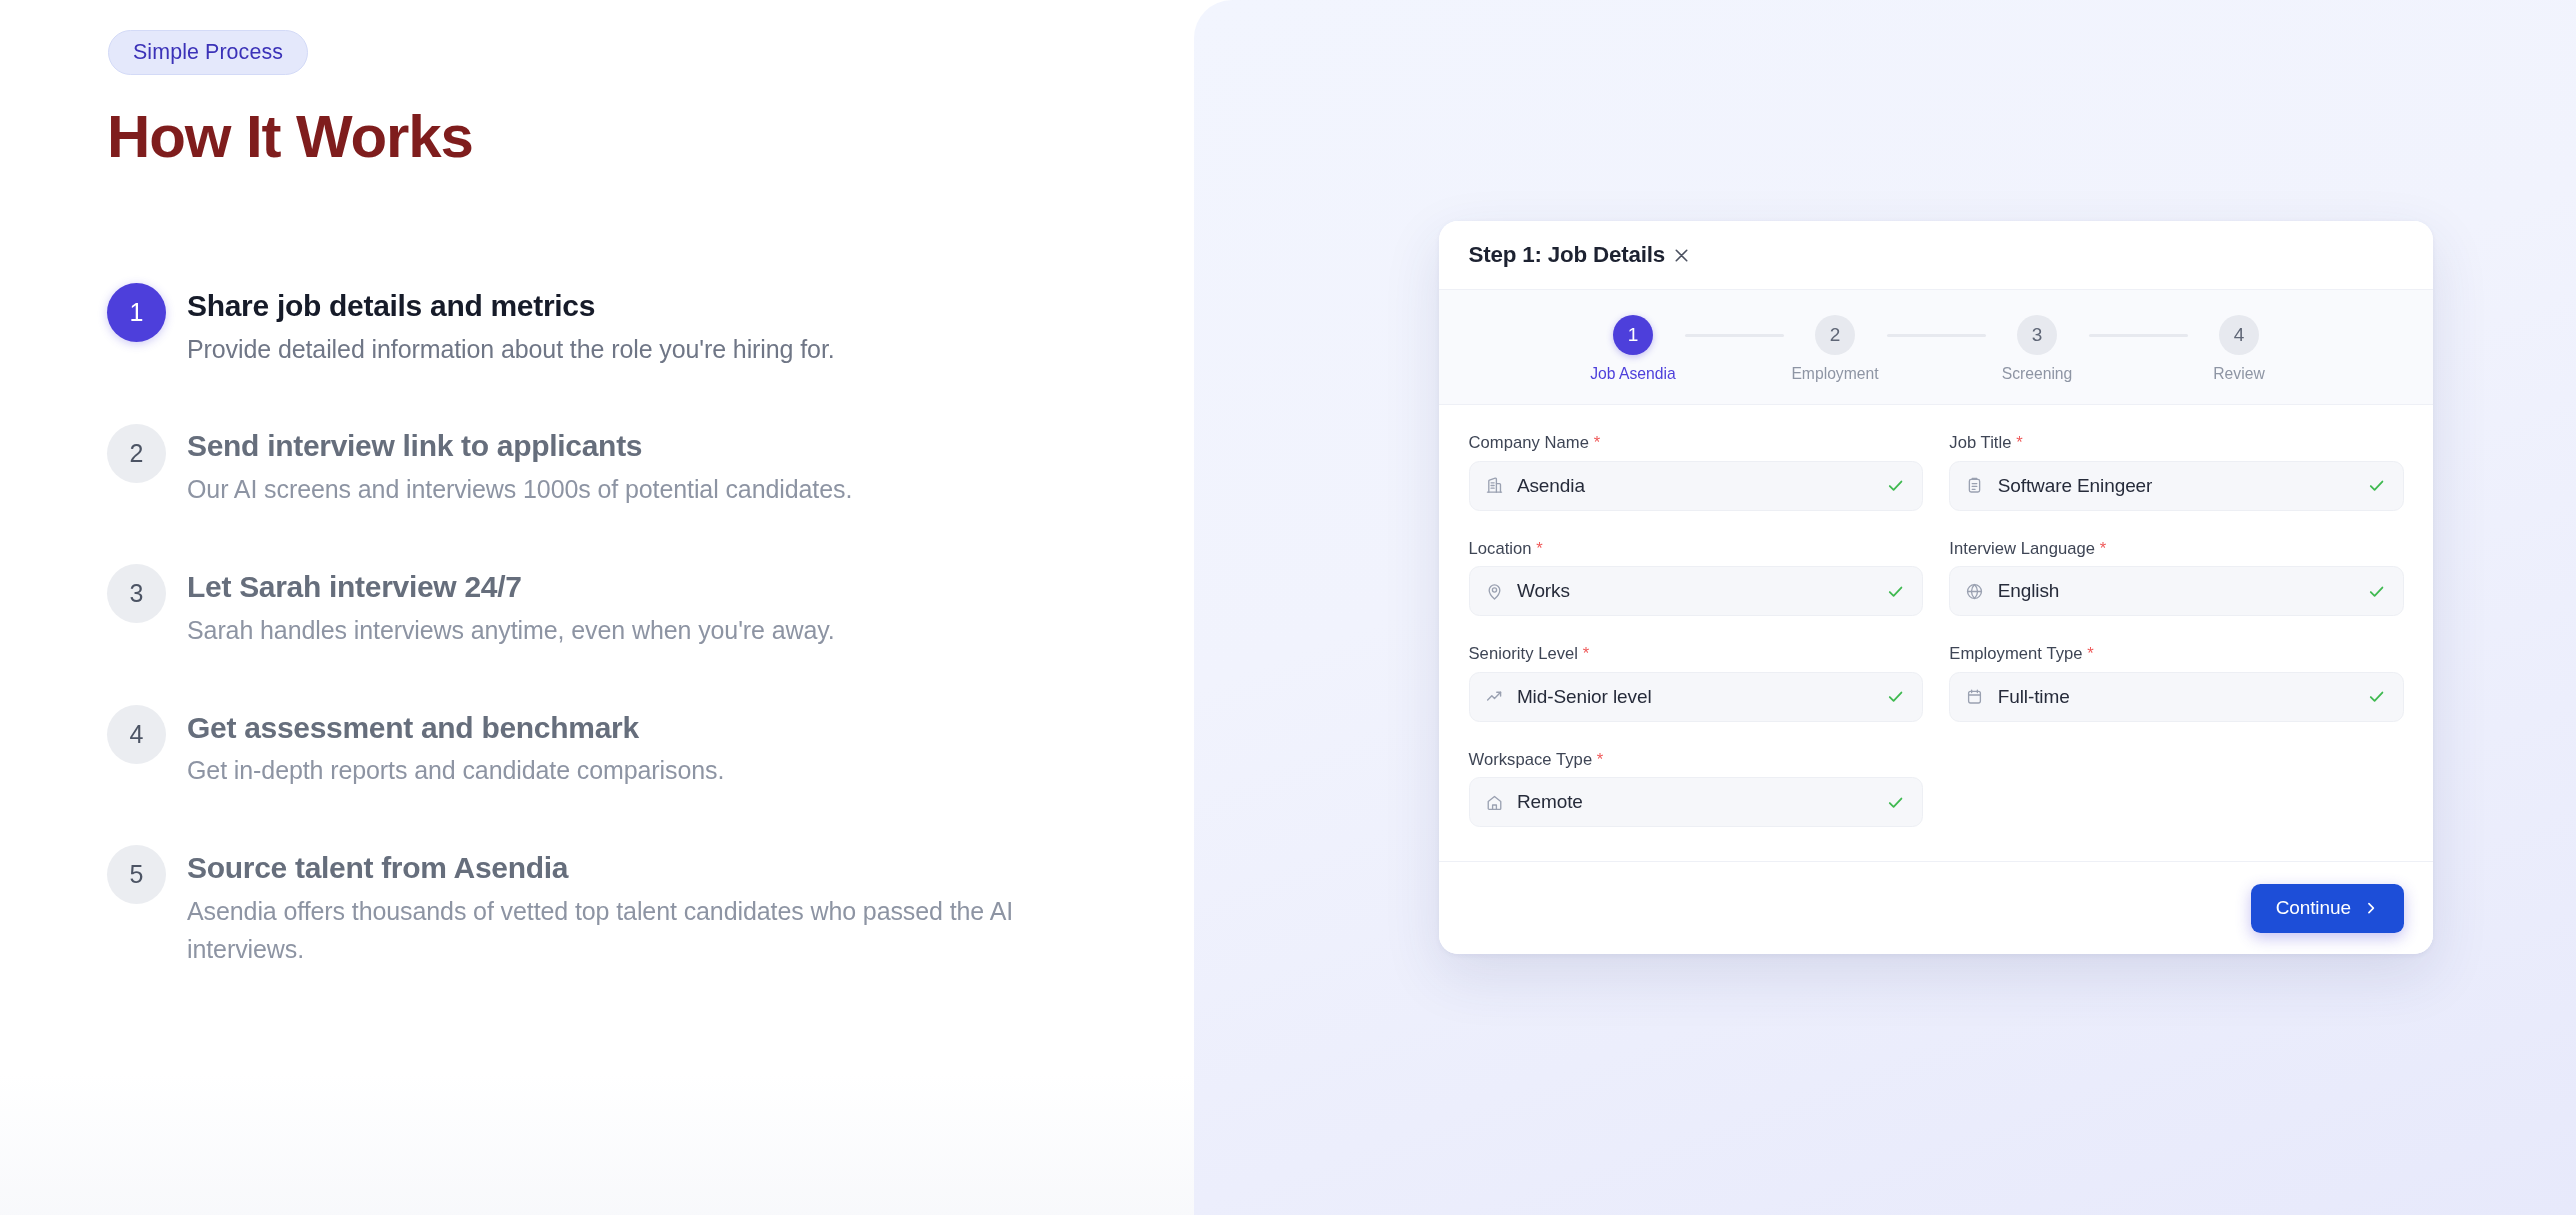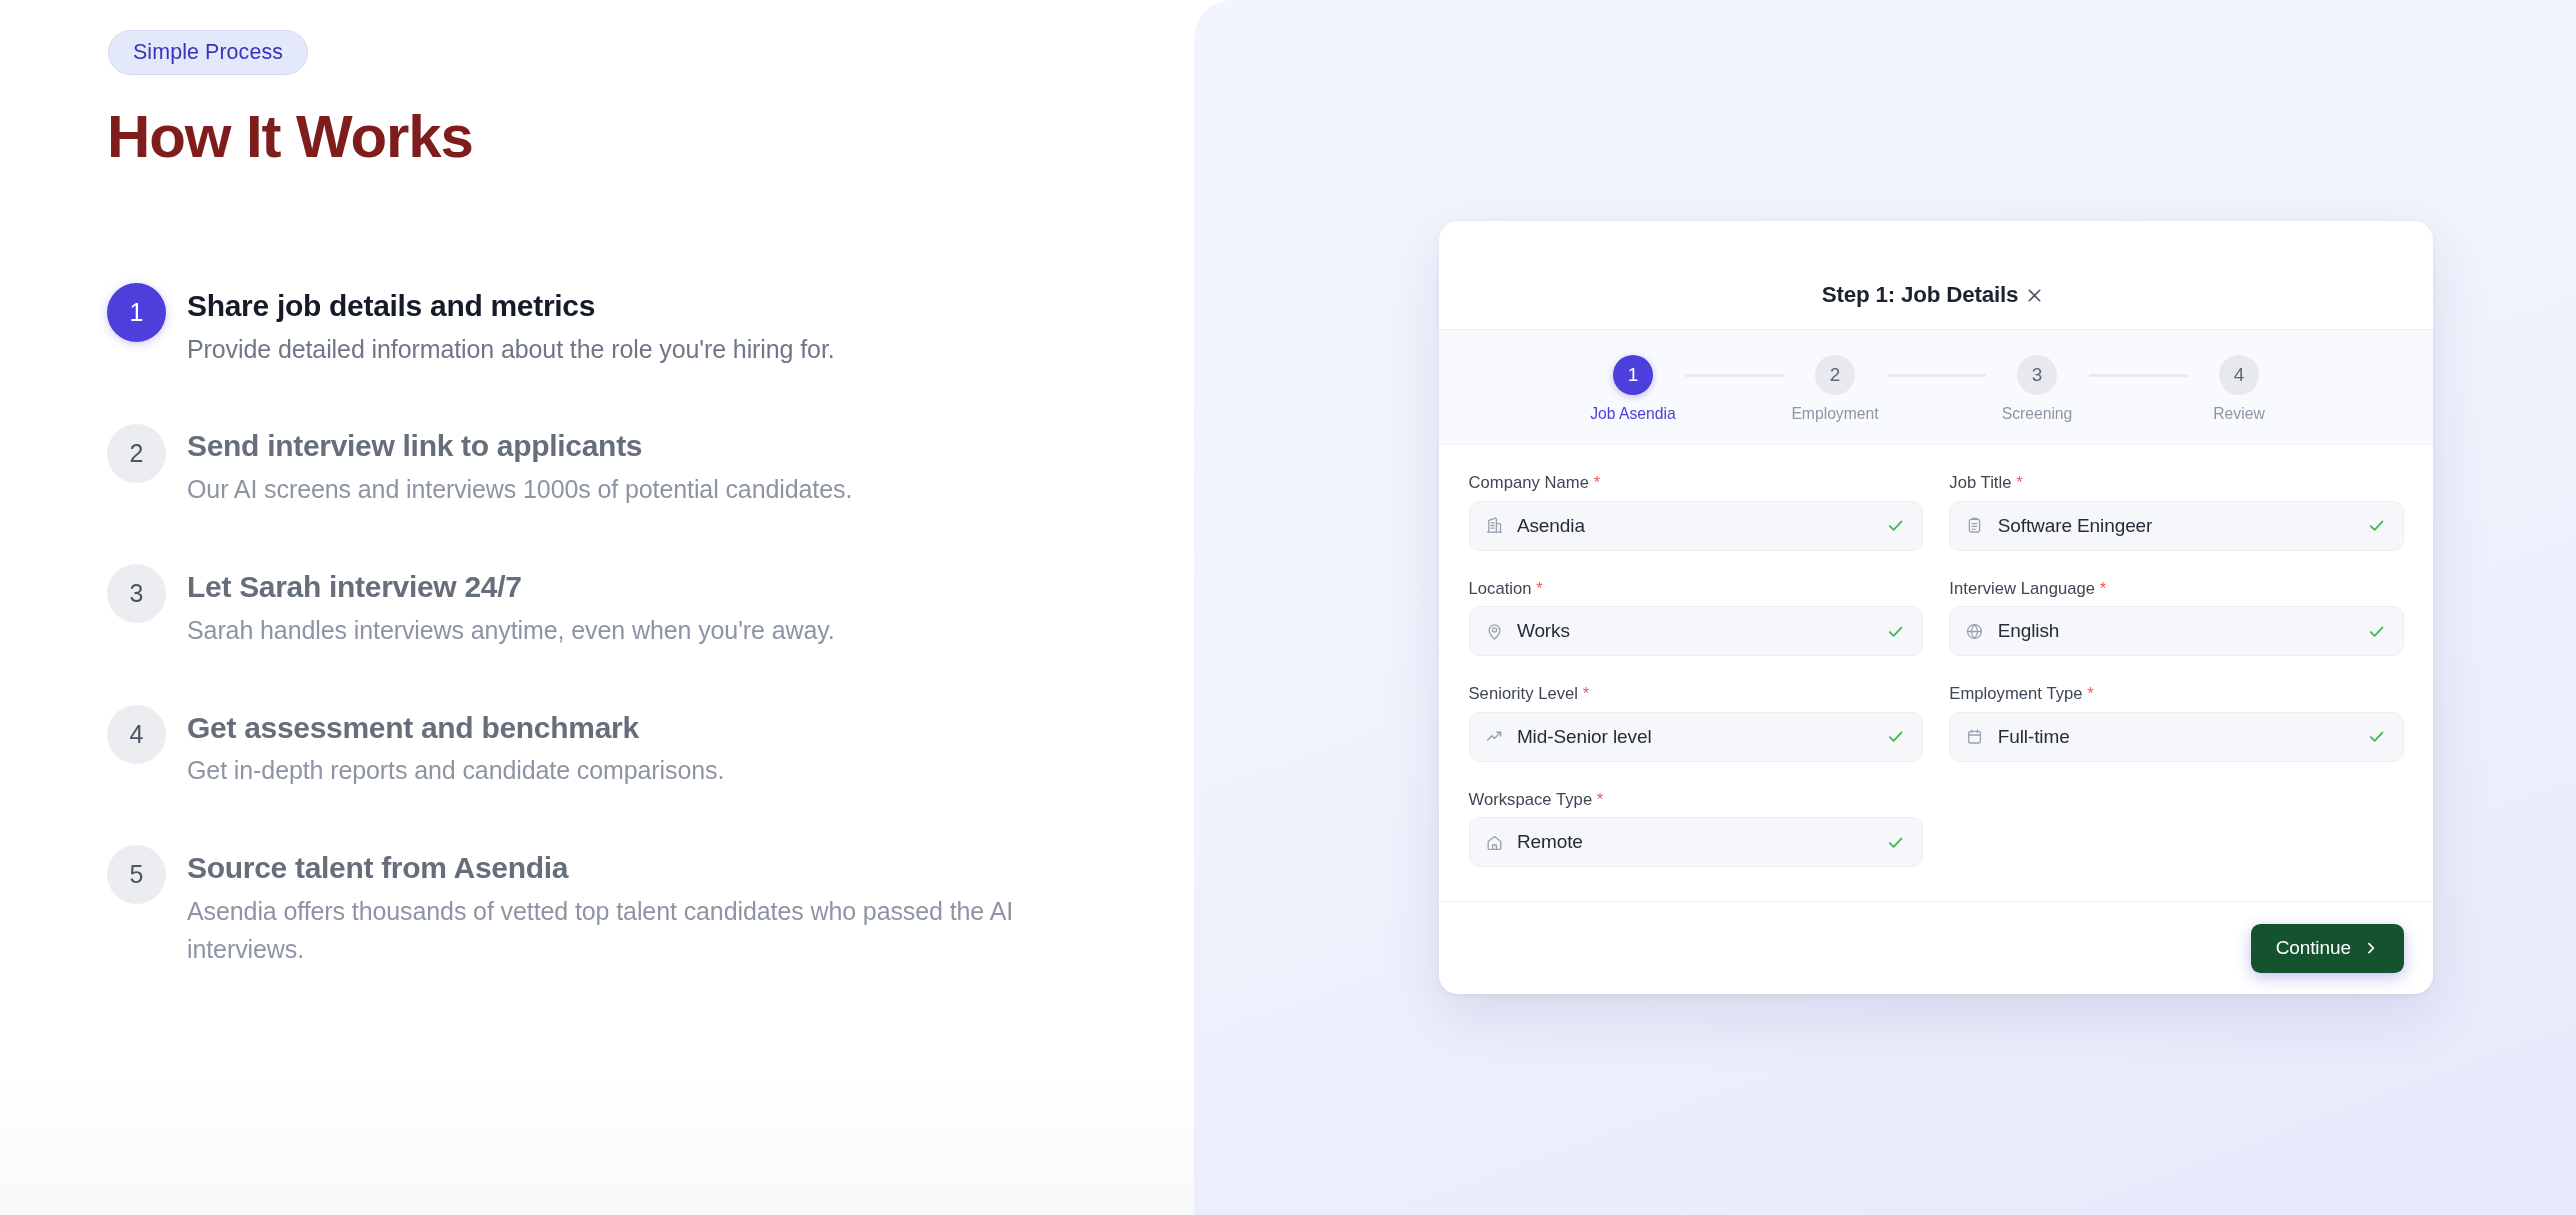--- a/index.html
+++ b/index.html
@@ -92,23 +92,22 @@
   .modal {
     position: absolute; left: 245px; top: 221px;
     width: 994px;
     background: #ffffff;
     border-radius: 19px;
     box-shadow: 0 21px 57px rgba(52,58,112,.12), 0 1.9px 5.7px rgba(52,58,112,.06);
     overflow: hidden;
   }
   .modal-head {
     height: 68px; padding: 0 29.5px;
-    display: flex; align-items: center; justify-content: center;
+    display: flex; align-items: center; justify-content: flex-start;
     background: #ffffff;
-    margin-top: 40px;
   }
   .modal-title {
     font-size: 22.4px; font-weight: 700; color: #1d2231; letter-spacing: -0.2px;
   }
   .close-btn {
     width: 32px; height: 32px; display: flex; align-items: center; justify-content: center;
     color: #4b5160; cursor: pointer;
   }
   .close-btn svg { display: block; }
 
@@ -165,21 +164,21 @@
 
   .modal-foot {
     border-top: 1px solid #eef0f6;
     height: 93px; padding: 0 29.5px;
     display: flex; align-items: center; justify-content: flex-end;
     background: #ffffff;
   }
   .continue-btn {
     display: inline-flex; align-items: center; gap: 13.3px;
     height: 49px; padding: 0 25px;
-    background: #14532d; color: #ffffff;
+    background: #1d4ed8; color: #ffffff;
     border: none; border-radius: 9.5px;
     font-family: "Liberation Sans", sans-serif;
     font-size: 19px; letter-spacing: -0.1px;
     cursor: pointer;
     box-shadow: 0 4.8px 15px rgba(77,63,219,.32);
   }
   .continue-btn svg { display: block; }
 </style>
 </head>
 <body>

